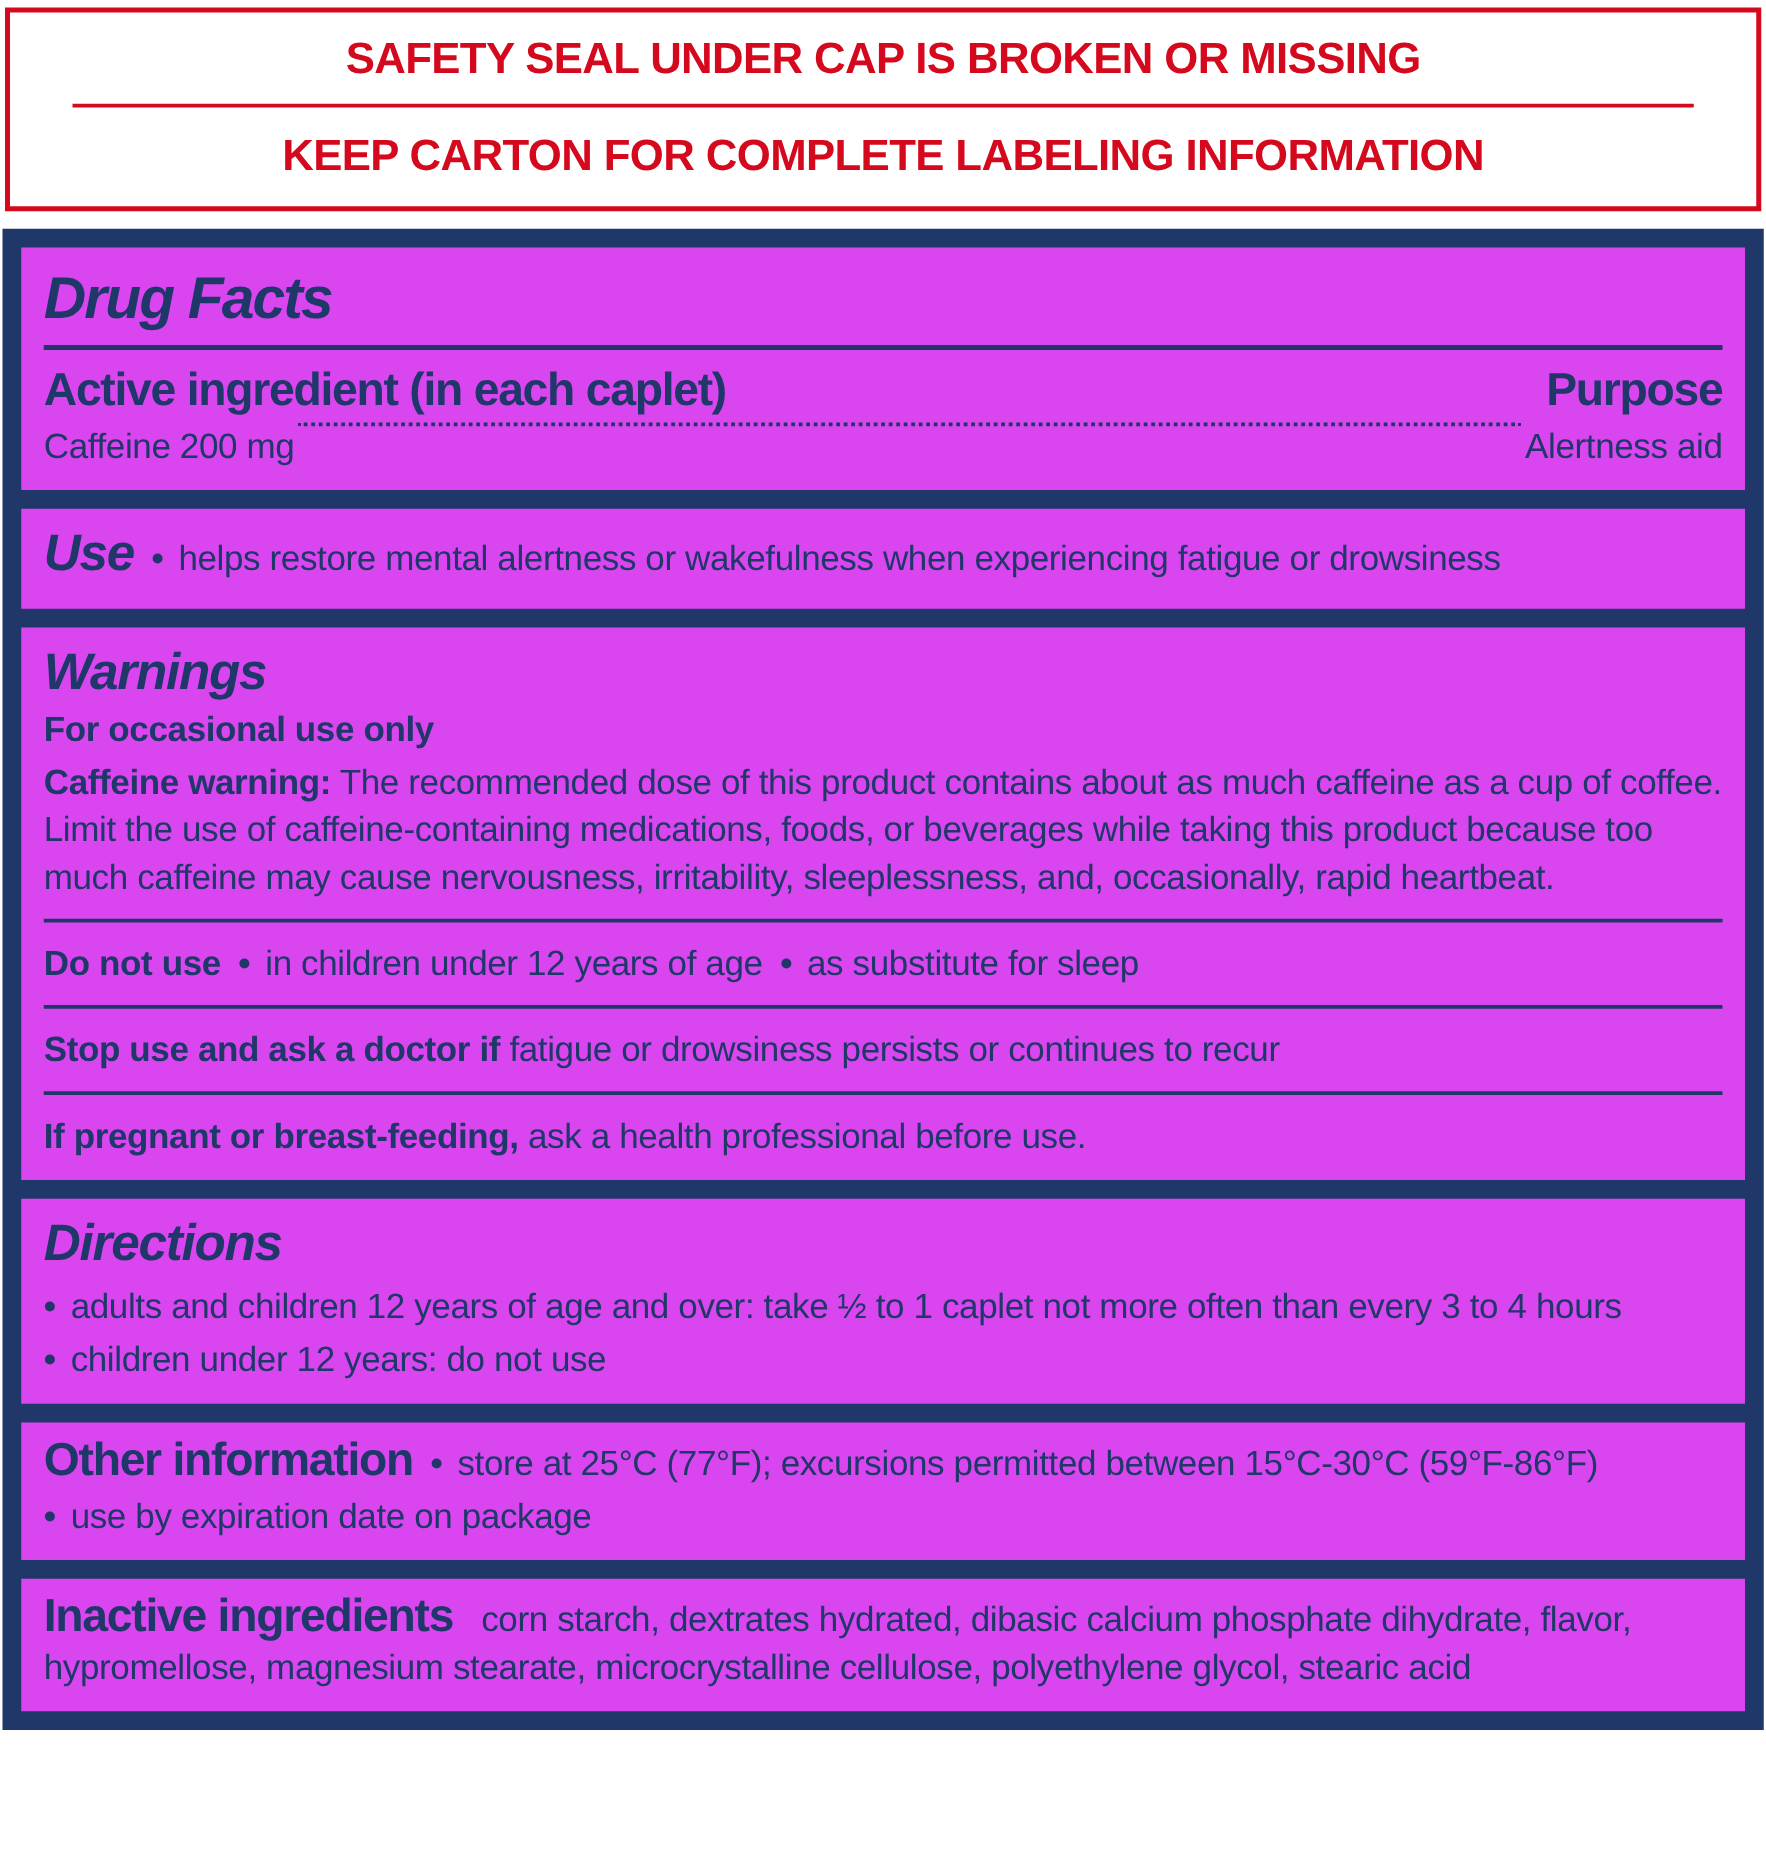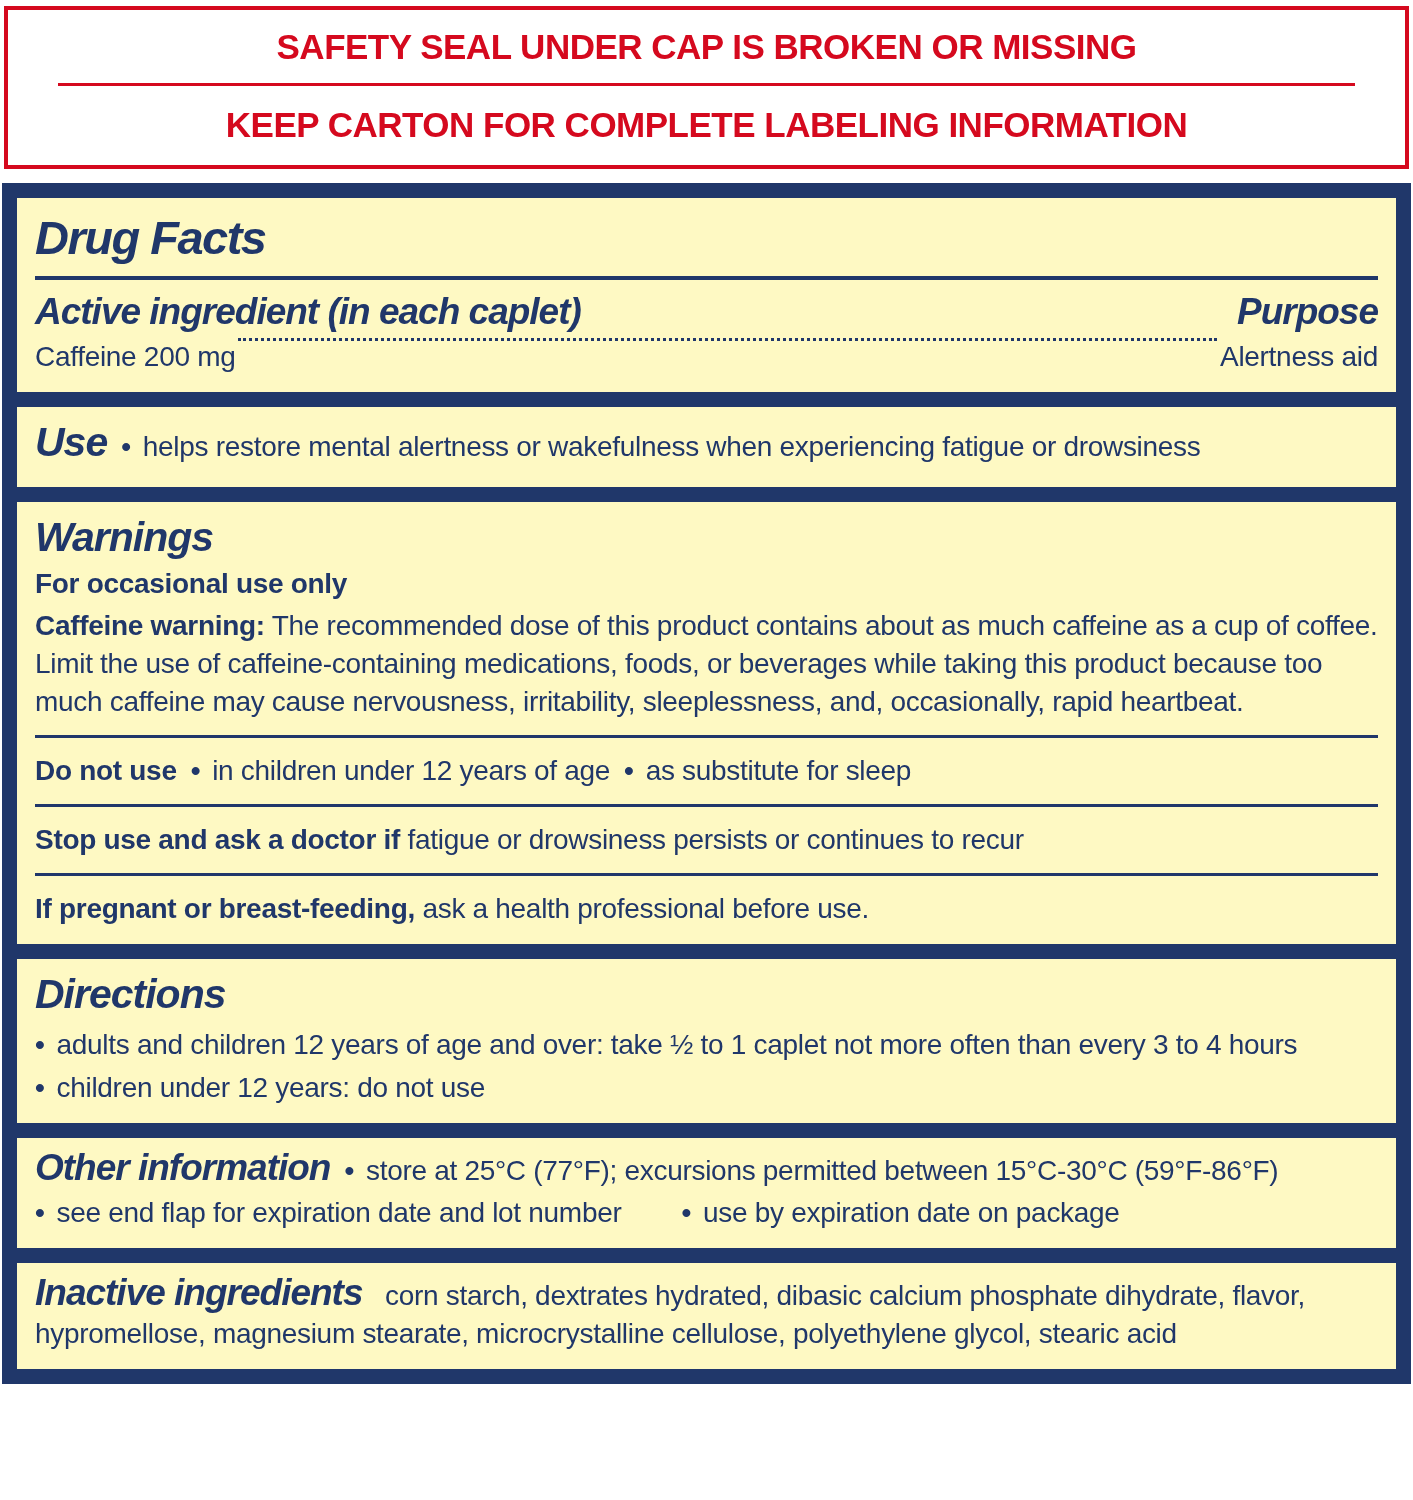--- a/index.html
+++ b/index.html
@@ -36,21 +36,21 @@
   
   .panel {
     background: var(--navy);
     margin: 14px 2px 0 2px;
     padding: 15px;
     display: flex;
     flex-direction: column;
     gap: 15px;
   }
   .box {
-    background: #fef9c3;
+    background: #d946ef;
     padding: 10px 18px 16px;
     font-size: 28px;
     line-height: 1.36;
   }
   .h-main {
     font-size: 47px;
     font-style: italic;
     font-weight: bold;
     letter-spacing: -1.5px;
     margin: 4px 0 10px;
@@ -59,21 +59,20 @@
   .h-sec {
     font-size: 41px;
     font-style: italic;
     font-weight: bold;
     letter-spacing: -1px;
     margin: 2px 0 4px;
     line-height: 1.15;
   }
   .h-sub {
     font-size: 37px;
-    font-style: italic;
     font-weight: bold;
     letter-spacing: -1px;
     line-height: 1.1;
     margin: 0;
   }
   .rule {
     border: none;
     border-top: 4px solid var(--navy);
     margin: 12px 0;
   }
@@ -196,23 +195,20 @@
 
   <section class="box">
     <div class="inline-head-row">
       <h2 class="h-sub">Other information</h2>
       <div class="bullet">
         <span>store at 25°C (77°F); excursions permitted between 15°C-30°C (59°F-86°F)</span>
       </div>
     </div>
     <div class="bullet-pair mt4">
       <div class="bullet">
-        <span>see end flap for expiration date and lot number</span>
-      </div>
-      <div class="bullet">
         <span>use by expiration date on package</span>
       </div>
     </div>
   </section>
 
   <section class="box">
     <p class="para">
       <span class="h-sub">Inactive ingredients</span>&nbsp;&nbsp;
       <span>corn starch, dextrates hydrated, dibasic calcium phosphate dihydrate, flavor, hypromellose, magnesium stearate, microcrystalline cellulose, polyethylene glycol, stearic acid</span>
     </p>

